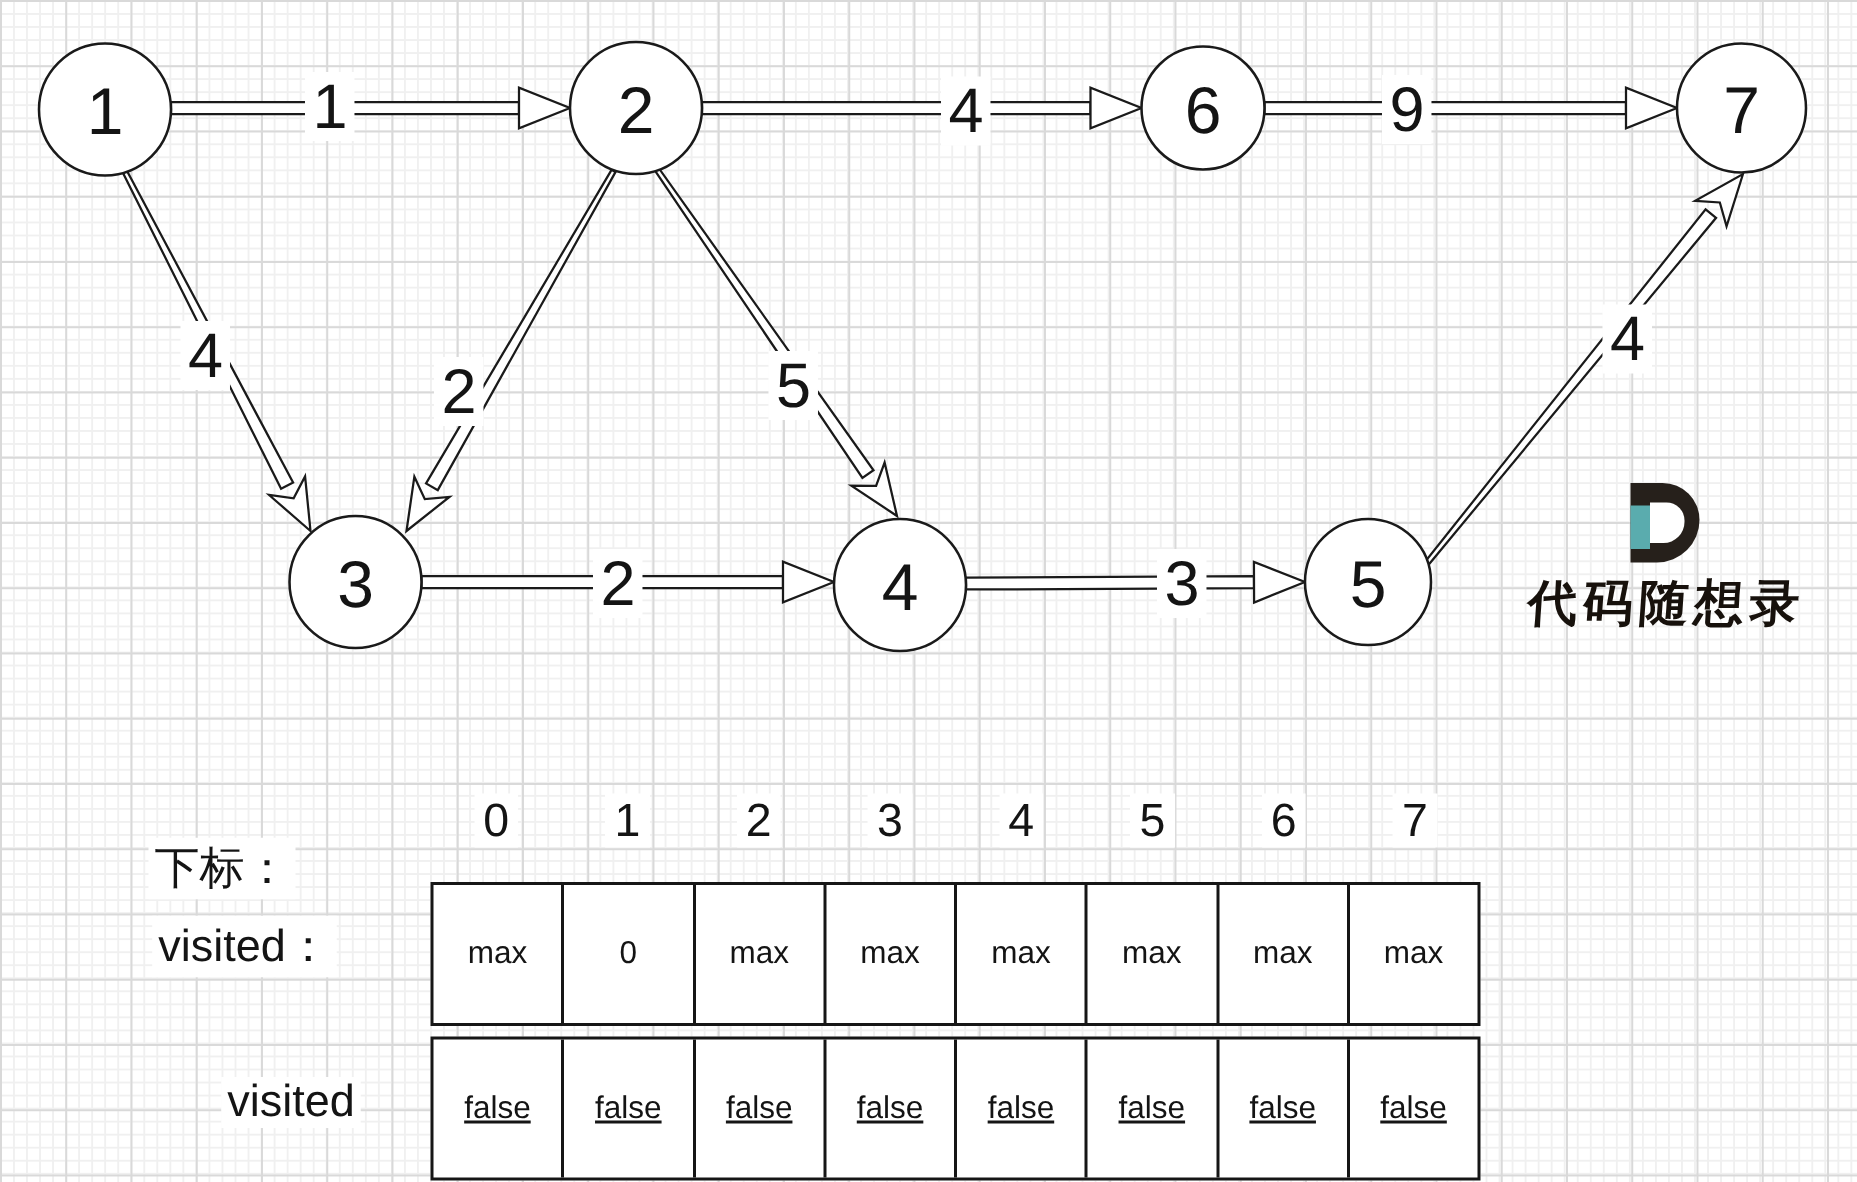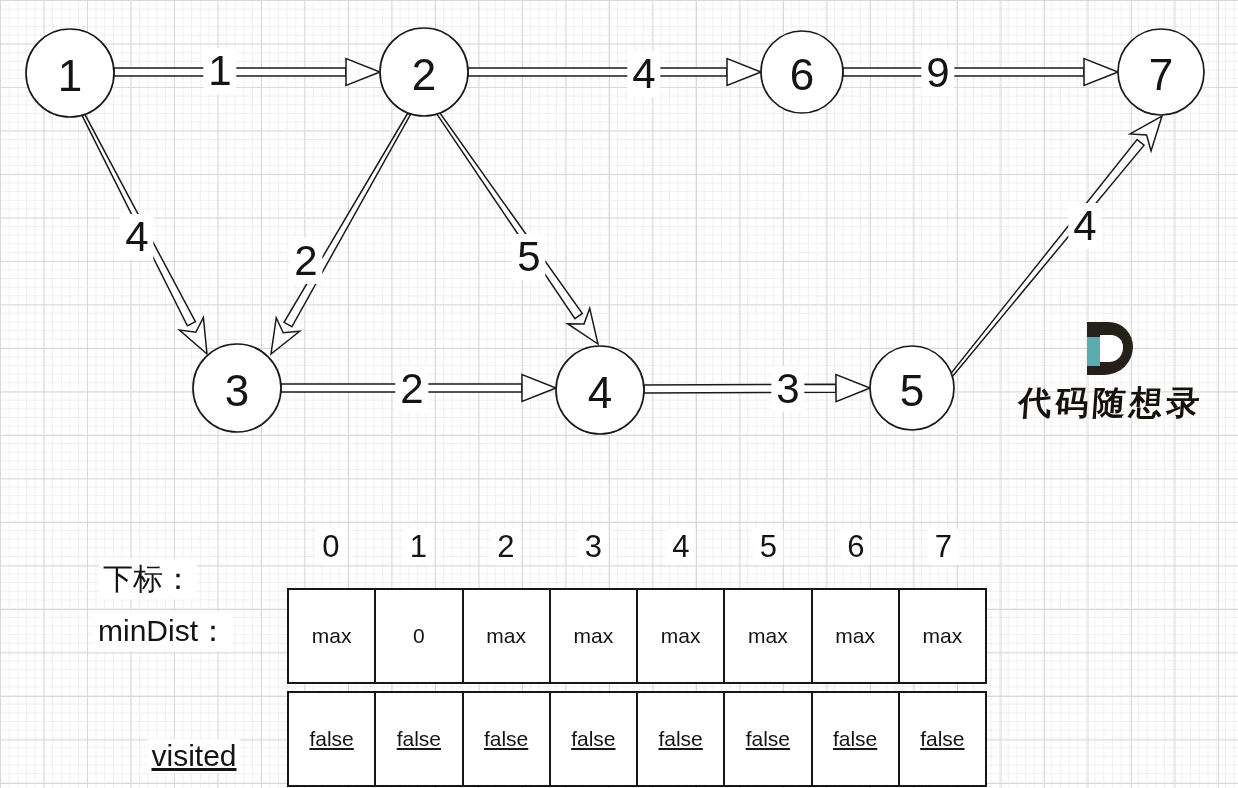--- a/index.html
+++ b/index.html
@@ -161,33 +161,33 @@
       <div class="index-digit" style="left: 330.75px; top: 547px;">0</div>
       <div class="index-digit" style="left: 418.25px; top: 547px;">1</div>
       <div class="index-digit" style="left: 505.75px; top: 547px;">2</div>
       <div class="index-digit" style="left: 593.25px; top: 547px;">3</div>
       <div class="index-digit" style="left: 680.75px; top: 547px;">4</div>
       <div class="index-digit" style="left: 768.25px; top: 547px;">5</div>
       <div class="index-digit" style="left: 855.75px; top: 547px;">6</div>
       <div class="index-digit" style="left: 943.25px; top: 547px;">7</div>
     </div>
 
-  <div class="row-label" style="left:163px;top:631px;">minDist：</div>
+  <div class="row-label" style="left:163px;top:631px;">visited：</div>
   <div id="mindist-row" class="cell-row">
       <div class="cell">max</div>
       <div class="cell">0</div>
       <div class="cell">max</div>
       <div class="cell">max</div>
       <div class="cell">max</div>
       <div class="cell">max</div>
       <div class="cell">max</div>
       <div class="cell">max</div>
     </div>
 
-  <div class="row-label" style="left:194px;top:756px;text-decoration:underline;">visited</div>
+  <div class="row-label" style="left:194px;top:735px;">visited</div>
   <div id="visited-row" class="cell-row">
       <div class="cell">false</div>
       <div class="cell">false</div>
       <div class="cell">false</div>
       <div class="cell">false</div>
       <div class="cell">false</div>
       <div class="cell">false</div>
       <div class="cell">false</div>
       <div class="cell">false</div>
     </div>

